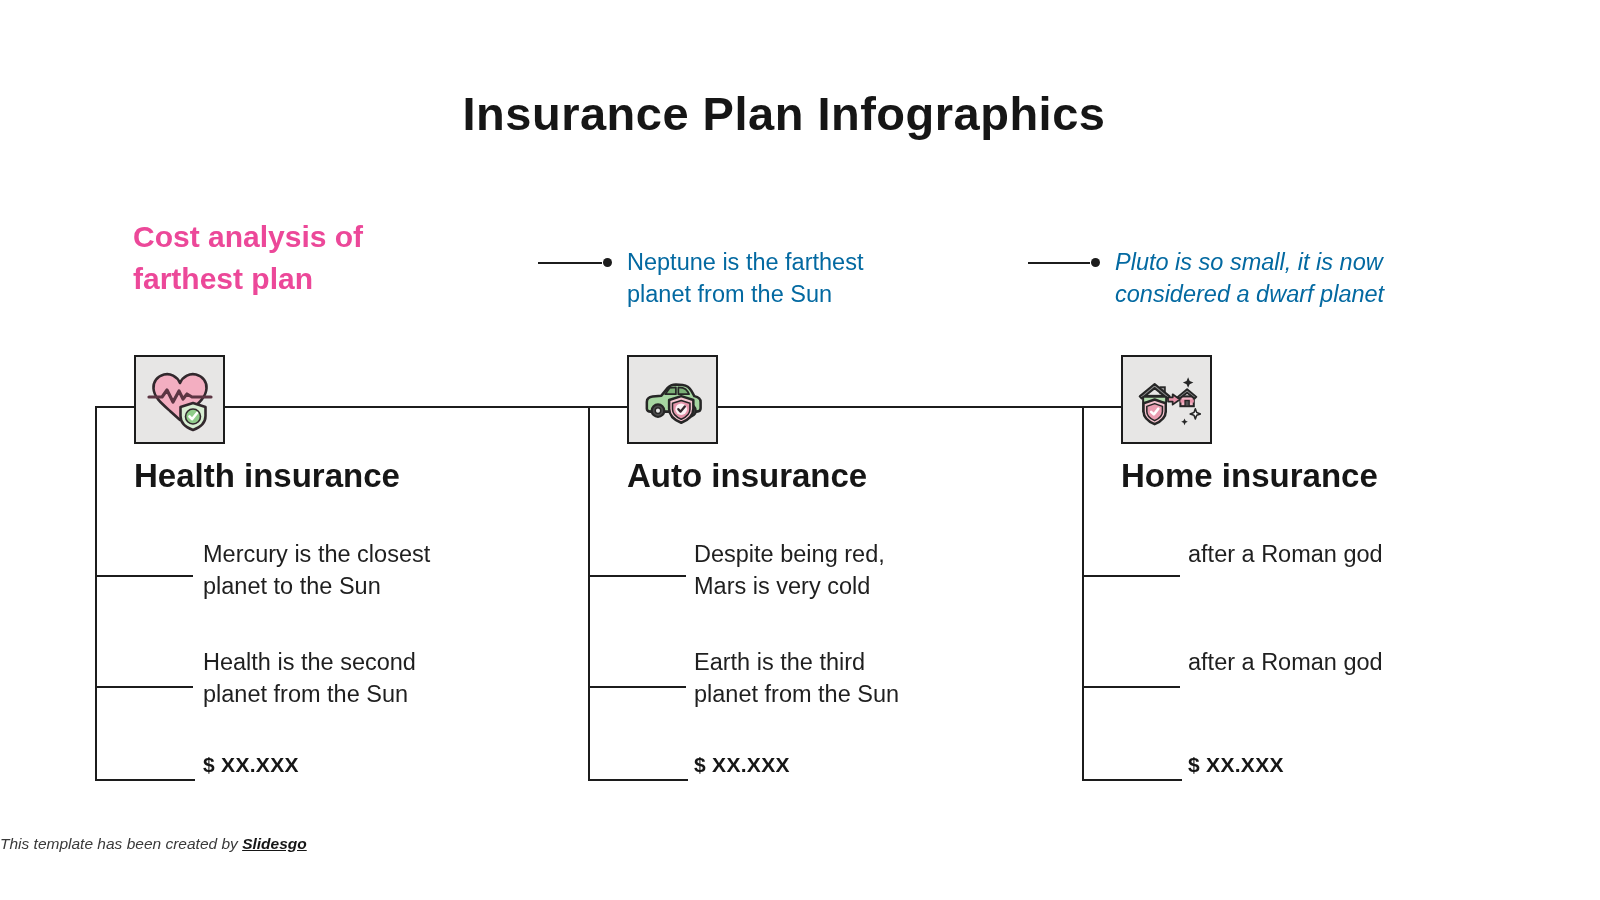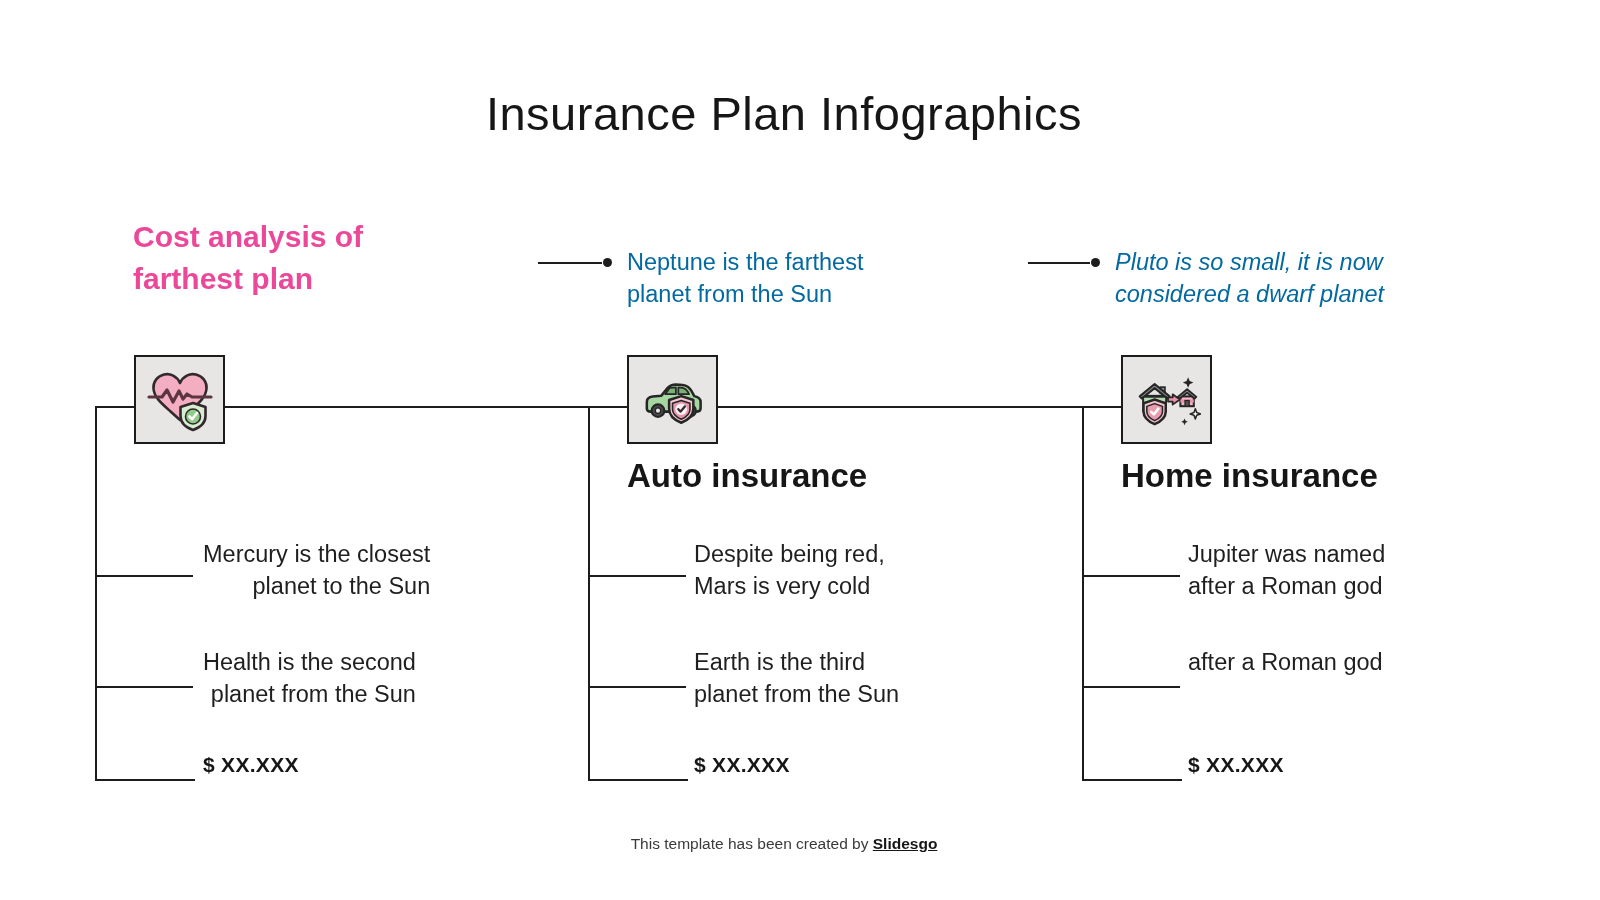--- a/index.html
+++ b/index.html
@@ -2,21 +2,21 @@
 <html><head>
 <meta charset="utf-8">
 <style>
   html,body{margin:0;padding:0;background:#ffffff;}
   .slide{
     position:relative;width:1600px;height:900px;background:#ffffff;
     font-family:"Liberation Sans", sans-serif;color:#1c1c1c;overflow:hidden;
   }
   .title{
     position:absolute;top:86px;left:0;right:32px;text-align:center;
-    font-size:47px;font-weight:400;letter-spacing:.5px;color:#161616;
+    font-size:47px;font-weight:700;letter-spacing:.5px;color:#161616;
   }
   .subtitle{
     position:absolute;left:133px;top:216px;
     font-size:30px;font-weight:700;line-height:42px;color:#ec4899;
   }
   .ann-text{
     position:absolute;top:246px;font-size:23.5px;line-height:32px;color:#0369a1;
   }
   .ann-text.a1{left:627px;}
   .ann-text.a2{left:1115px;font-style:italic;}
@@ -39,27 +39,27 @@
     background:#e7e6e5;border:2px solid #1c1c1c;
     display:flex;align-items:center;justify-content:center;
   }
   .icon-box.c0{left:134px;} .icon-box.c1{left:627px;} .icon-box.c2{left:1121px;}
 
   .col-heading{position:absolute;top:457px;font-size:33px;font-weight:700;color:#161616;}
   .col-heading.c0{left:134px;} .col-heading.c1{left:627px;} .col-heading.c2{left:1121px;}
 
   .fact-text{position:absolute;font-size:23.5px;line-height:32px;color:#1f1f1f;}
   .fact-text.f0{top:538px;} .fact-text.f1{top:646px;}
-  .fact-text.c0{left:203px;text-align:right;} .fact-text.c1{left:694px;} .fact-text.c2{left:1188px;}
+  .fact-text.c0{left:203px;} .fact-text.c1{left:694px;} .fact-text.c2{left:1188px;}
   .price{position:absolute;top:753px;font-size:21px;font-weight:600;color:#161616;letter-spacing:.3px;}
   .price.c0{left:203px;} .price.c1{left:694px;} .price.c2{left:1188px;}
 
   .footer{
-    position:absolute;top:835px;left:0;right:32px;text-align:center;
-    font-size:15.5px;color:#3a3a3a;
+    position:absolute;top:835px;left:0;right:32px;text-align:left;
+    font-size:15.5px;color:#3a3a3a;font-style:italic;
   }
   .footer b{color:#161616;font-weight:700;text-decoration:underline;cursor:pointer;}
   svg{display:block;}
 </style>
 </head>
 <body>
 
 <div class="slide">
 
   <div class="title">Insurance Plan Infographics</div>
@@ -148,20 +148,21 @@
         <path d="M43.5 27 L52.5 19.5 L61.5 27 L59.8 28.6 L52.5 23 L45.2 28.6 Z" fill="#8e8e8e" stroke="#262626" stroke-width="1.8" stroke-linejoin="round"></path>
         <rect x="50.5" y="30.5" width="4" height="5.5" fill="#555555" stroke="#262626" stroke-width="1.3"></rect>
 
         <path d="M53.5 8 L55 11.6 L58.6 13.1 L55 14.6 L53.5 18.2 L52 14.6 L48.4 13.1 L52 11.6 Z" fill="#262626"></path>
         <path d="M60.5 38.5 L61.8 42.2 L65.5 43.5 L61.8 44.8 L60.5 48.5 L59.2 44.8 L55.5 43.5 L59.2 42.2 Z" fill="#ffffff" stroke="#262626" stroke-width="1.5" stroke-linejoin="round"></path>
         <path d="M50 48 L51 50.2 L53.2 51.2 L51 52.2 L50 54.4 L49 52.2 L46.8 51.2 L49 50.2 Z" fill="#262626"></path>
       </svg>
     </span>
   </div>
 
+  <div class="col-heading c0">Health insurance</div>
   <div class="col-heading c1">Auto insurance</div>
   <div class="col-heading c2">Home insurance</div>
 
   <div class="fact-text f0 c0">
     <div>Mercury is the closest</div>
     <div>planet to the Sun</div>
   </div>
   <div class="fact-text f1 c0">
     <div>Health is the second</div>
     <div>planet from the Sun</div>
@@ -172,21 +173,20 @@
     <div>Despite being red,</div>
     <div>Mars is very cold</div>
   </div>
   <div class="fact-text f1 c1">
     <div>Earth is the third</div>
     <div>planet from the Sun</div>
   </div>
   <div class="price c1">$ XX.XXX</div>
 
   <div class="fact-text f0 c2">
-    <div>Jupiter was named</div>
     <div>after a Roman god</div>
   </div>
   <div class="fact-text f1 c2">
     <div>after a Roman god</div>
   </div>
   <div class="price c2">$ XX.XXX</div>
 
   <div class="footer">
     <span>This template has been created by</span>
     <b>Slidesgo</b>

